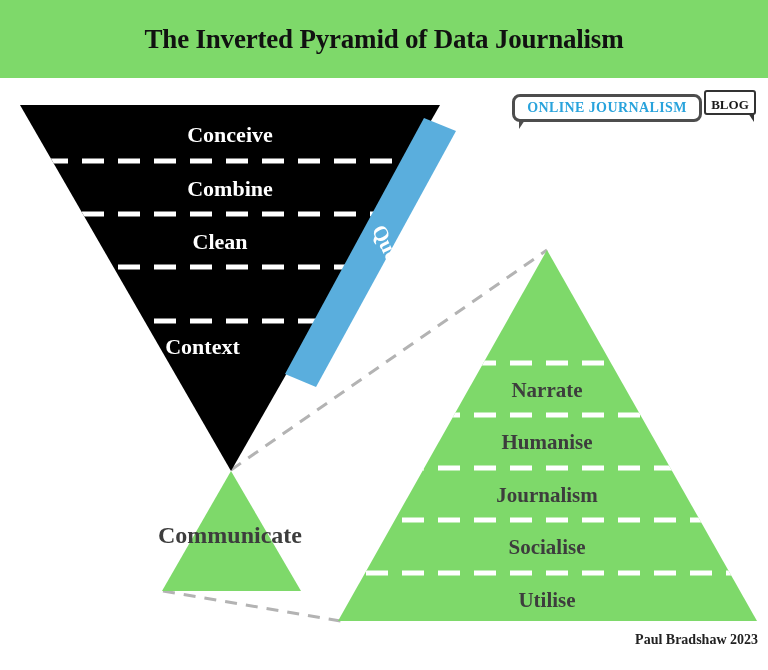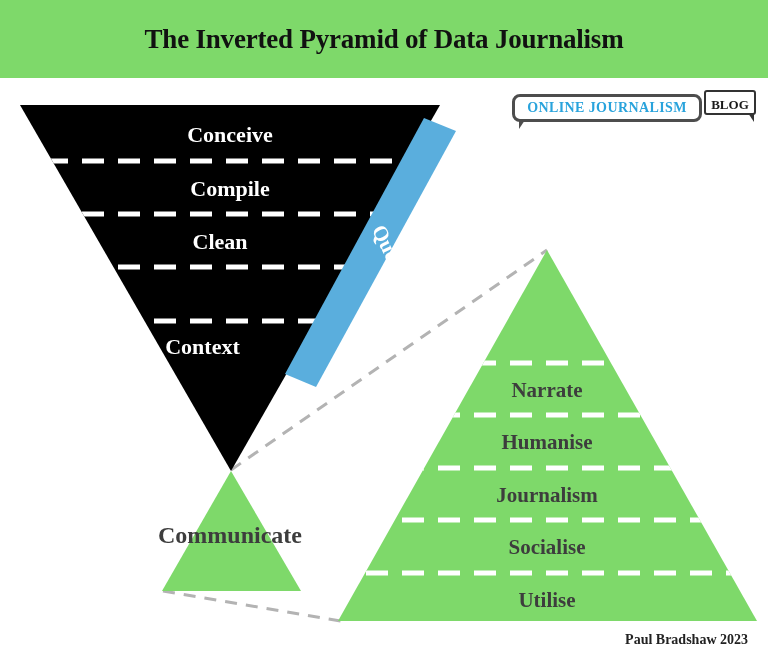--- a/index.html
+++ b/index.html
@@ -169,20 +169,21 @@
   #credit {
     position: absolute;
     left: 0px;
     top: 632px;
     width: 748px;
     text-align: right;
     font-family: "Liberation Serif", "DejaVu Serif", serif;
     font-weight: bold;
     font-size: 14px;
     color: #222222;
+    padding-left: 10px;
   }
 </style>
 </head>
 <body>
 
 <div id="canvas">
 
   <div id="title-banner">
     <div id="title-text">The Inverted Pyramid of Data Journalism</div>
   </div>
@@ -227,21 +228,21 @@
     <g clip-path="url(#greenClip)">
       <line x1="330" y1="363" x2="765" y2="363" stroke="#ffffff" stroke-width="5" stroke-dasharray="22 14"></line>
       <line x1="330" y1="415" x2="765" y2="415" stroke="#ffffff" stroke-width="5" stroke-dasharray="22 14"></line>
       <line x1="330" y1="468" x2="765" y2="468" stroke="#ffffff" stroke-width="5" stroke-dasharray="22 14"></line>
       <line x1="330" y1="520" x2="765" y2="520" stroke="#ffffff" stroke-width="5" stroke-dasharray="22 14"></line>
       <line x1="330" y1="573" x2="765" y2="573" stroke="#ffffff" stroke-width="5" stroke-dasharray="22 14"></line>
     </g>
   </svg>
 
   <div class="layer-label inverted-label" style="left:20px; top:122px; width:420px;">Conceive</div>
-  <div class="layer-label inverted-label" style="left:20px; top:176px; width:420px;">Compile</div>
+  <div class="layer-label inverted-label" style="left:20px; top:176px; width:420px;">Combine</div>
   <div class="layer-label inverted-label" style="left:20px; top:229px; width:400px;">Clean</div>
   <div class="layer-label inverted-label" style="left:20px; top:334px; width:365px;">Context</div>
 
   <div id="question-label">Question</div>
 
   <div id="communicate-label">Communicate</div>
 
   <div class="layer-label green-label" style="left:397px; top:378px; width:300px;">Narrate</div>
   <div class="layer-label green-label" style="left:397px; top:430px; width:300px;">Humanise</div>
   <div class="layer-label green-label" style="left:397px; top:483px; width:300px;">Journalism</div>

